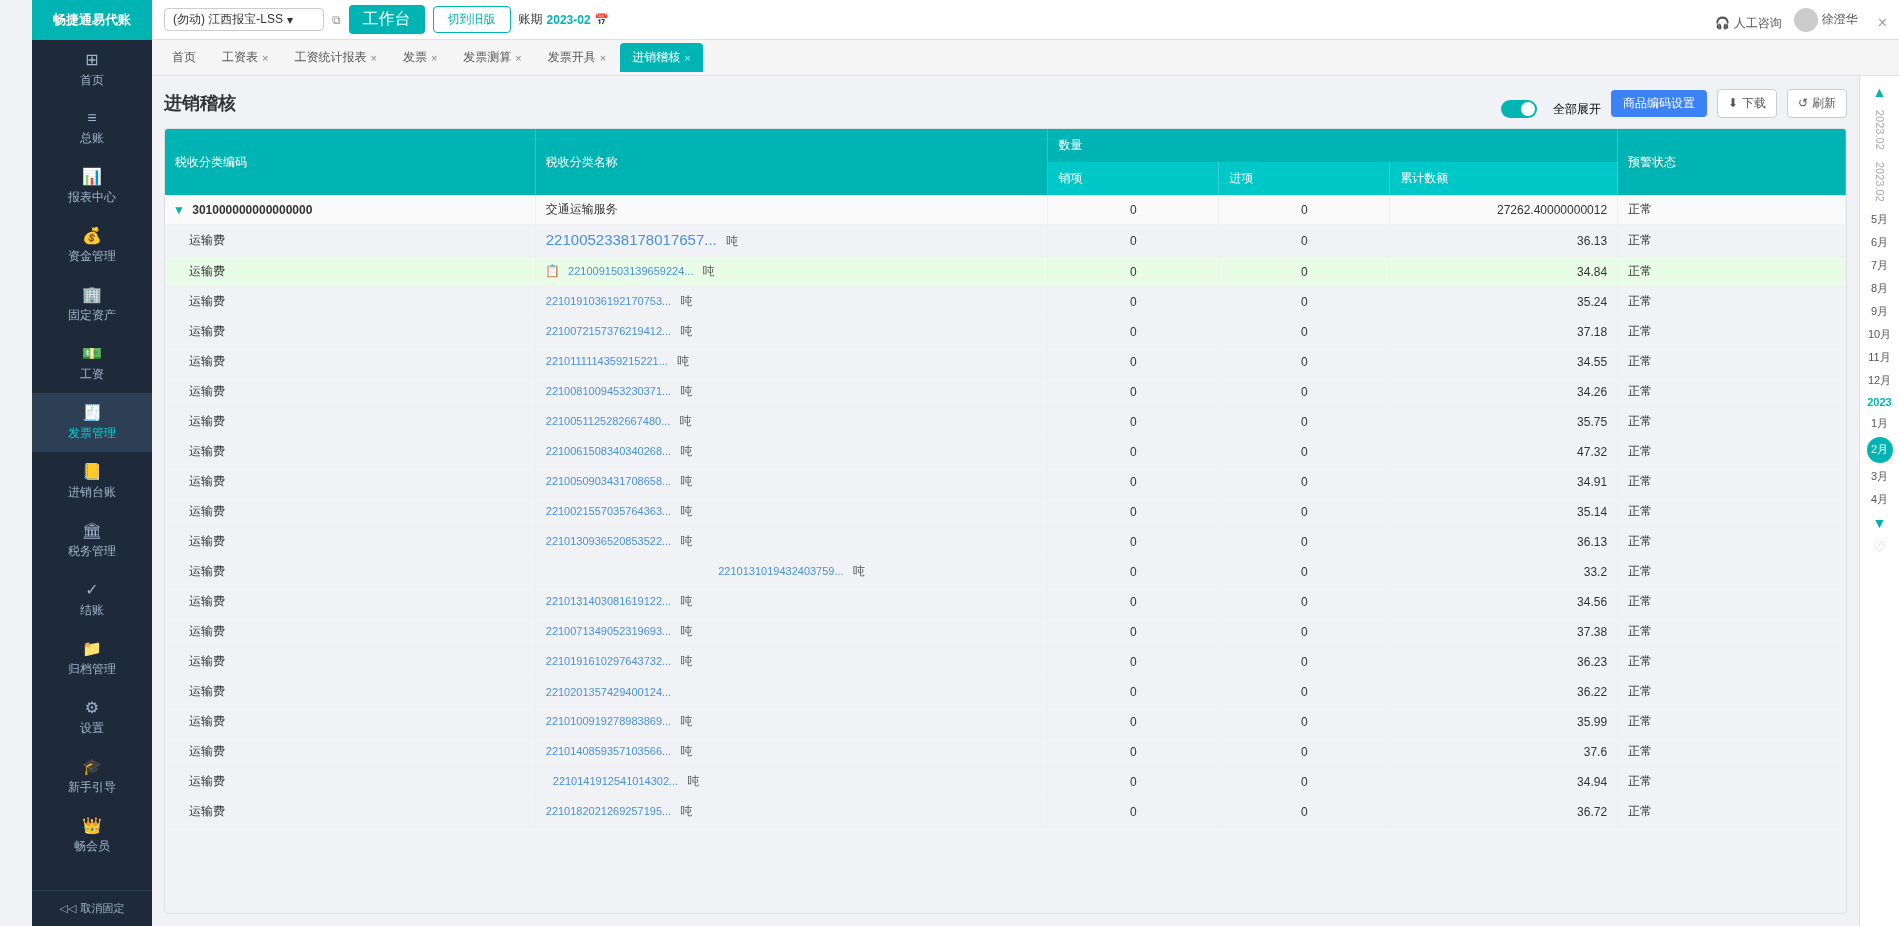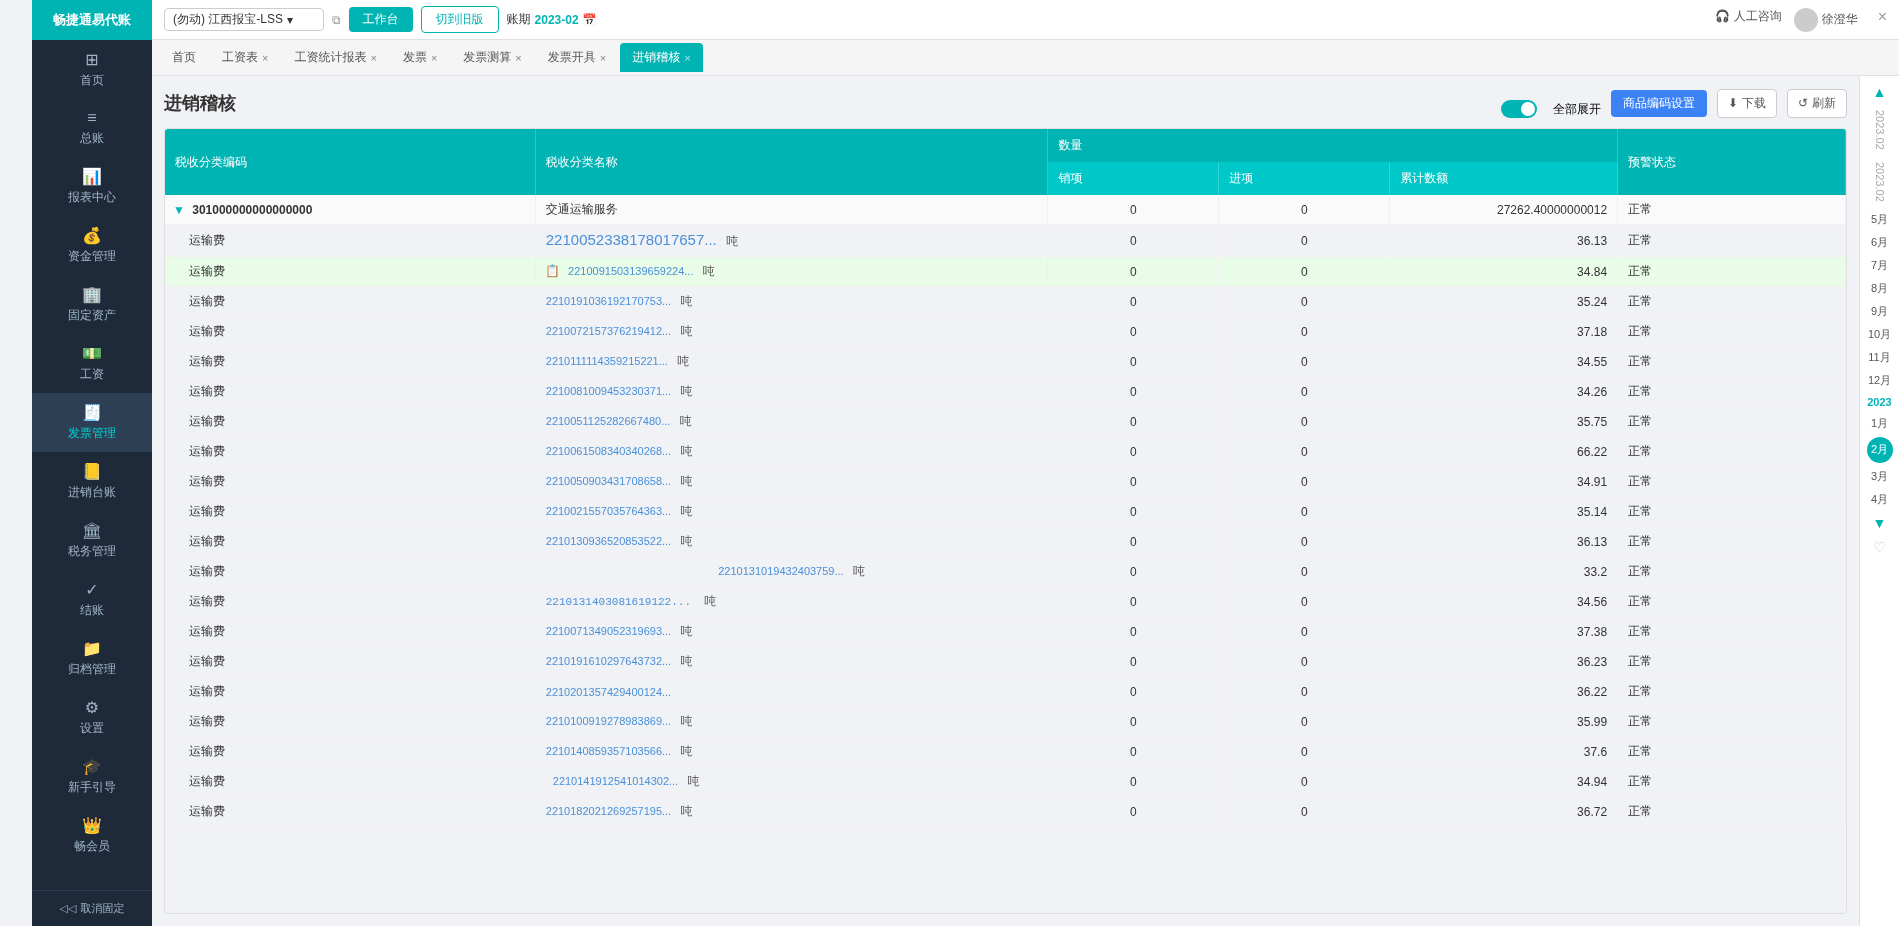--- a/index.html
+++ b/index.html
@@ -85,21 +85,21 @@
       color: #333;
       min-width: 160px;
       cursor: pointer;
     }
     .topbar-btn {
       background: #00b4b4;
       color: white;
       border: none;
       border-radius: 4px;
       padding: 4px 14px;
-      font-size: 12px;
+      font-size: 16px;
       cursor: pointer;
     }
     .topbar-btn-outline {
       background: white;
       color: #00b4b4;
       border: 1px solid #00b4b4;
       border-radius: 4px;
       padding: 4px 14px;
       font-size: 12px;
       cursor: pointer;
@@ -107,21 +107,21 @@
     .topbar-period {
       display: flex;
       align-items: center;
       gap: 4px;
       font-size: 12px;
       color: #333;
     }
     .topbar-right {
       margin-left: auto;
       display: flex;
-      align-items: flex-start;
+      align-items: flex-end;
       gap: 12px;
       font-size: 12px;
       color: #555;
     }
     .topbar-close {
       color: #999;
       cursor: pointer;
       font-size: 16px;
       margin-left: 8px;
     }
@@ -593,21 +593,21 @@
     </tr>
               <tr>
       <td style="padding-left:24px;">运输费</td>
       <td style="color:#4a90d9;">
         
         <span style="font-size:11px;">2210061508340340268...</span>
         <span style="margin-left:6px;color:#555;">吨</span>
       </td>
       <td class="center">0</td>
       <td class="center">0</td>
-      <td class="right">66.22</td>
+      <td class="right">47.32</td>
       <td>正常</td>
     </tr>
               <tr>
       <td style="padding-left:24px;">运输费</td>
       <td style="color:#4a90d9;">
         
         <span style="font-size:11px;">2210050903431708658...</span>
         <span style="margin-left:6px;color:#555;">吨</span>
       </td>
       <td class="center">0</td>
@@ -646,21 +646,21 @@
         <span style="font-size:11px;">2210131019432403759...</span>
         <span style="margin-left:6px;color:#555;">吨</span>
       </td>
       <td class="center">0</td>
       <td class="center">0</td>
       <td class="right">33.2</td>
       <td>正常</td>
     </tr>
               <tr>
       <td style="padding-left:24px;">运输费</td>
-      <td style="color:#4a90d9;font-family:Liberation Mono, monospace;">
+      <td style="color:#4a90d9;">
         
         <span style="font-size:11px;">2210131403081619122...</span>
         <span style="margin-left:6px;color:#555;">吨</span>
       </td>
       <td class="center">0</td>
       <td class="center">0</td>
       <td class="right">34.56</td>
       <td>正常</td>
     </tr>
               <tr>

